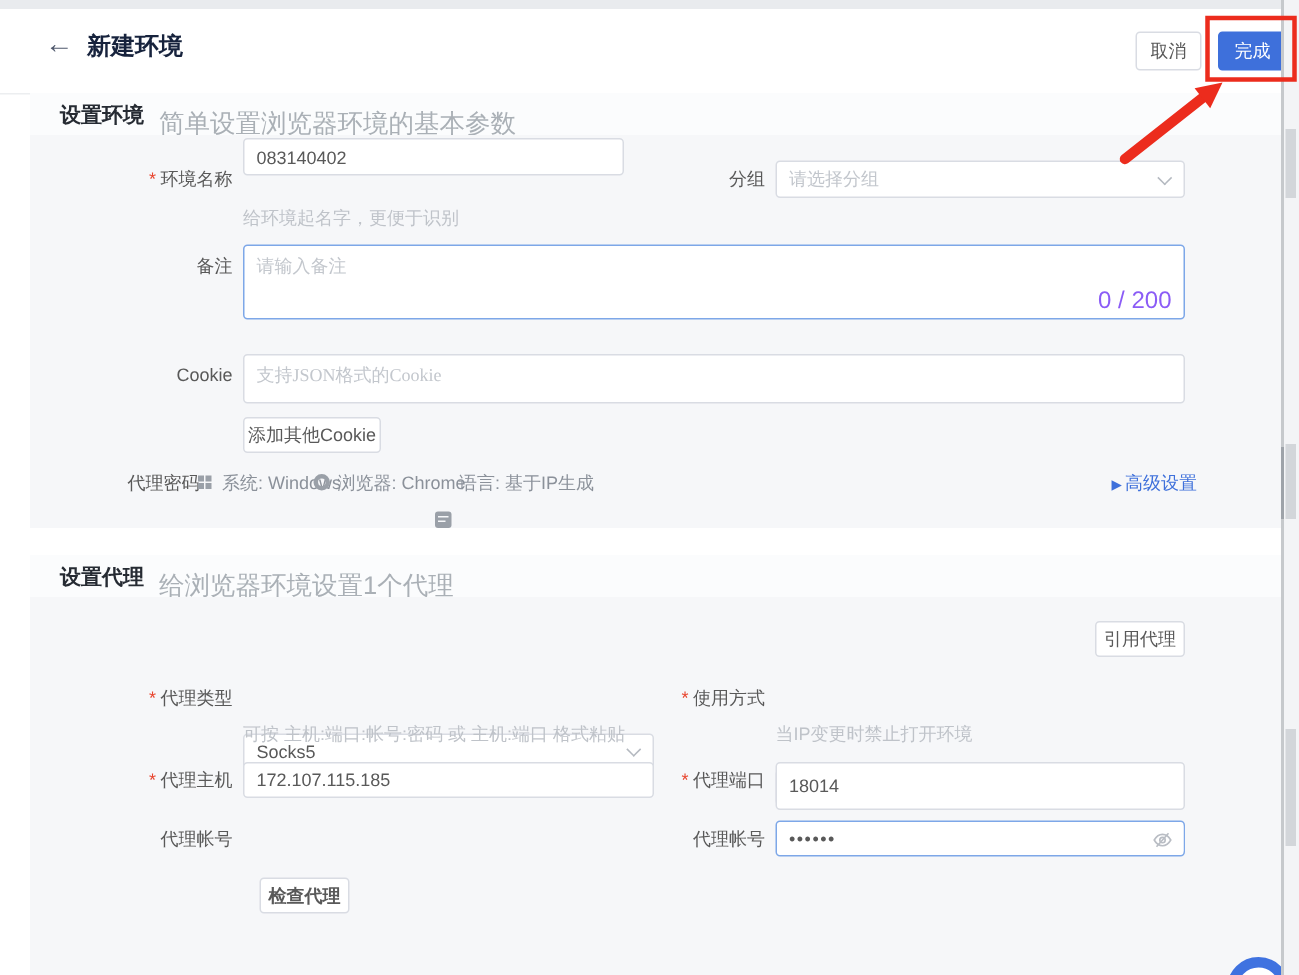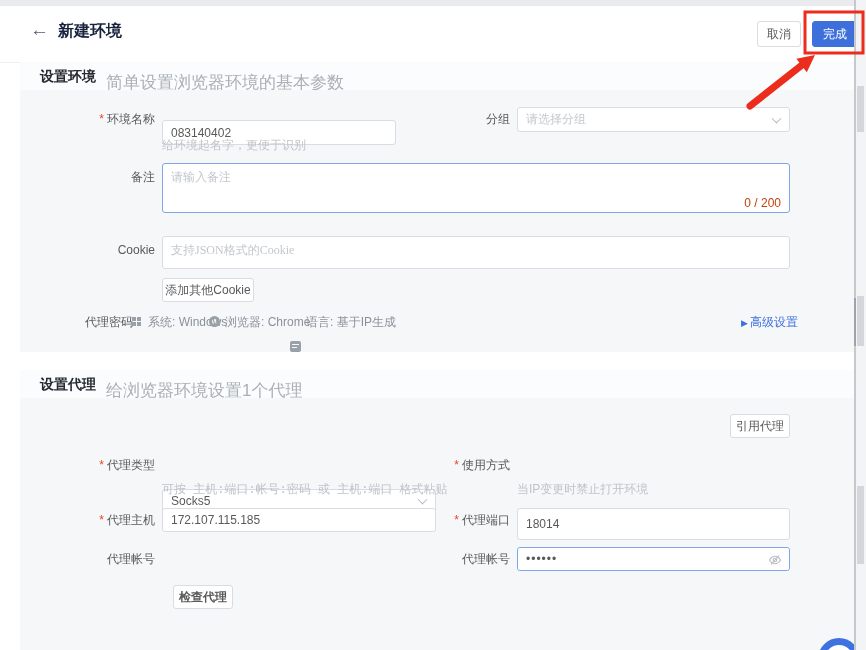--- a/index.html
+++ b/index.html
@@ -42,21 +42,21 @@
   }
   .f-input::placeholder, .f-textarea::placeholder { color: #c3c7cd; }
   .focus-border { border-color: #7da7e8 !important; }
   .hint { color: #bfc3c9; font-size: 12px; white-space: nowrap; }
   .box-wrap { background: #fff; border: 1px solid #d9dce3; border-radius: 3px; }
   .f-textarea {
     width: 100%; height: 100%; border: none; outline: none; resize: none;
     font-family: Liberation Serif, serif; font-size: 12px; color: #595959;
     padding: 5px 8px; background: transparent;
   }
-  .counter { position: absolute; right: 8px; bottom: 2px; color: #c2410c; font-size: 12px; }
+  .counter { position: absolute; right: 8px; bottom: 2px; color: #8b5cf6; font-size: 16px; }
   .select-box {
     background: #fff; border: 1px solid #d9dce3; border-radius: 3px;
     display: flex; align-items: center; padding: 0 24px 0 8px; cursor: pointer;
     position: relative;
   }
   .select-text { color: #595959; overflow: hidden; white-space: nowrap; }
   .select-text.ph { color: #c3c7cd; }
   .chevron {
     position: absolute; right: 9px; top: 50%; width: 7px; height: 7px;
     border-right: 1px solid #b4b9c0; border-bottom: 1px solid #b4b9c0;
@@ -100,21 +100,21 @@
   <div class="abs btn btn-primary" style="left:812px;top:21px;width:46px;height:26px;">完成</div>
   <div class="abs header-divider"></div>
 
   <div class="abs section-header-row" style="top:62px;">
     <div class="section-title">设置环境</div>
     <div class="section-subtitle">简单设置浏览器环境的基本参数</div>
   </div>
   <div class="abs section-body" style="top:90px;height:262px;"></div>
 
   <div class="abs f-label" style="left:40px;top:107px;width:115px;"><span class="star">*</span><span>环境名称</span></div>
-  <div class="abs" style="left:162px;top:120px;width:234px;height:25px;">
+  <div class="abs" style="left:162px;top:92px;width:254px;height:25px;">
     <input class="f-input" value="083140402" style="">
   </div>
   <div class="abs hint" style="left:162px;top:137px;">给环境起名字，更便于识别</div>
 
   <div class="abs f-label" style="left:420px;top:107px;width:90px;">分组</div>
   <div class="abs select-box" style="left:517px;top:107px;width:273px;height:25px;">
     <span class="select-text ph">请选择分组</span>
     <i class="chevron"></i>
   </div>
 
@@ -150,21 +150,21 @@
   </div>
   <div class="abs section-body" style="top:398px;height:252px;"></div>
 
   <div class="abs btn" style="left:730px;top:414px;width:60px;height:24px;">引用代理</div>
 
   <div class="abs f-label" style="left:40px;top:453px;width:115px;"><span class="star">*</span><span>代理类型</span></div>
   <div class="abs select-box" style="left:162px;top:453px;width:274px;height:24px;">
     <span class="select-text">Socks5</span>
     <i class="chevron"></i>
   </div>
-  <div class="abs hint" style="left:162px;top:481px;font-family:Liberation Mono, monospace;">可按 主机:端口:帐号:密码 或 主机:端口 格式粘贴</div>
+  <div class="abs hint" style="left:162px;top:481px;">可按 主机:端口:帐号:密码 或 主机:端口 格式粘贴</div>
 
   <div class="abs f-label" style="left:395px;top:453px;width:115px;"><span class="star">*</span><span>使用方式</span></div>
   <div class="abs select-box" style="left:517px;top:453px;width:273px;height:24px;">
     <span class="select-text">按静态IP规则使用</span>
     <i class="chevron"></i>
   </div>
   <div class="abs hint" style="left:517px;top:481px;">当IP变更时禁止打开环境</div>
 
   <div class="abs f-label" style="left:40px;top:508px;width:115px;"><span class="star">*</span><span>代理主机</span></div>
   <div class="abs" style="left:162px;top:508px;width:274px;height:24px;">

